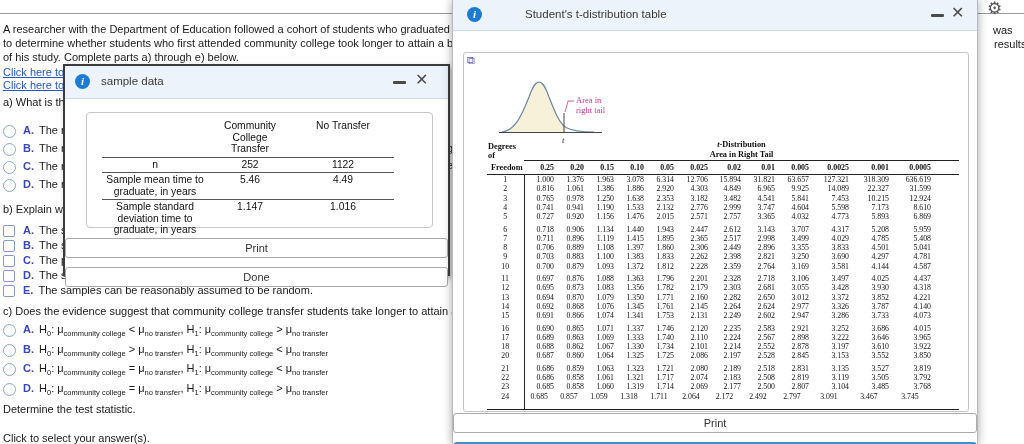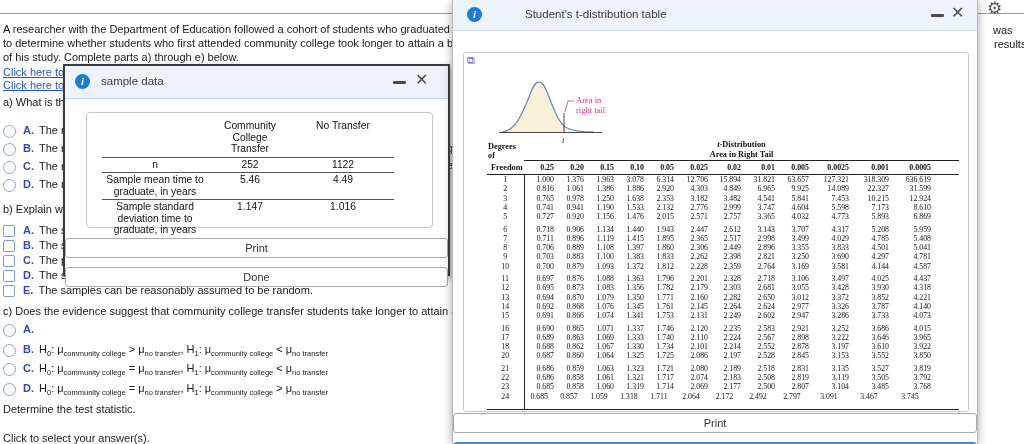--- a/index.html
+++ b/index.html
@@ -142,20 +142,21 @@
     </div>
 
   <span class="abs frag" style="left:447px;top:142px;">g</span>
   <span class="abs frag" style="left:447px;top:159px;">eg</span>
 
   <div class="abs txt" style="left:3px;top:305px;">c) Does the evidence suggest that community college transfer students take longer to attain a bachelor's degr</div>
   <div class="abs" style="left:3px;top:323px;" id="part-c-options">
       <div class="opt-row" style="height: 19.5px;">
         <span class="radio"></span>
         <span class="ltr">A.</span>
+        <span class="opt-txt">H<sub>0</sub>: μ<sub>community college</sub> &lt; μ<sub>no transfer</sub>, H<sub>1</sub>: μ<sub>community college</sub> &gt; μ<sub>no transfer</sub></span>
       </div>
       <div class="opt-row" style="height: 19.5px;">
         <span class="radio"></span>
         <span class="ltr">B.</span>
         <span class="opt-txt">H<sub>0</sub>: μ<sub>community college</sub> &gt; μ<sub>no transfer</sub>, H<sub>1</sub>: μ<sub>community college</sub> &lt; μ<sub>no transfer</sub></span>
       </div>
       <div class="opt-row" style="height: 19.5px;">
         <span class="radio"></span>
         <span class="ltr">C.</span>
         <span class="opt-txt">H<sub>0</sub>: μ<sub>community college</sub> = μ<sub>no transfer</sub>, H<sub>1</sub>: μ<sub>community college</sub> &lt; μ<sub>no transfer</sub></span>

